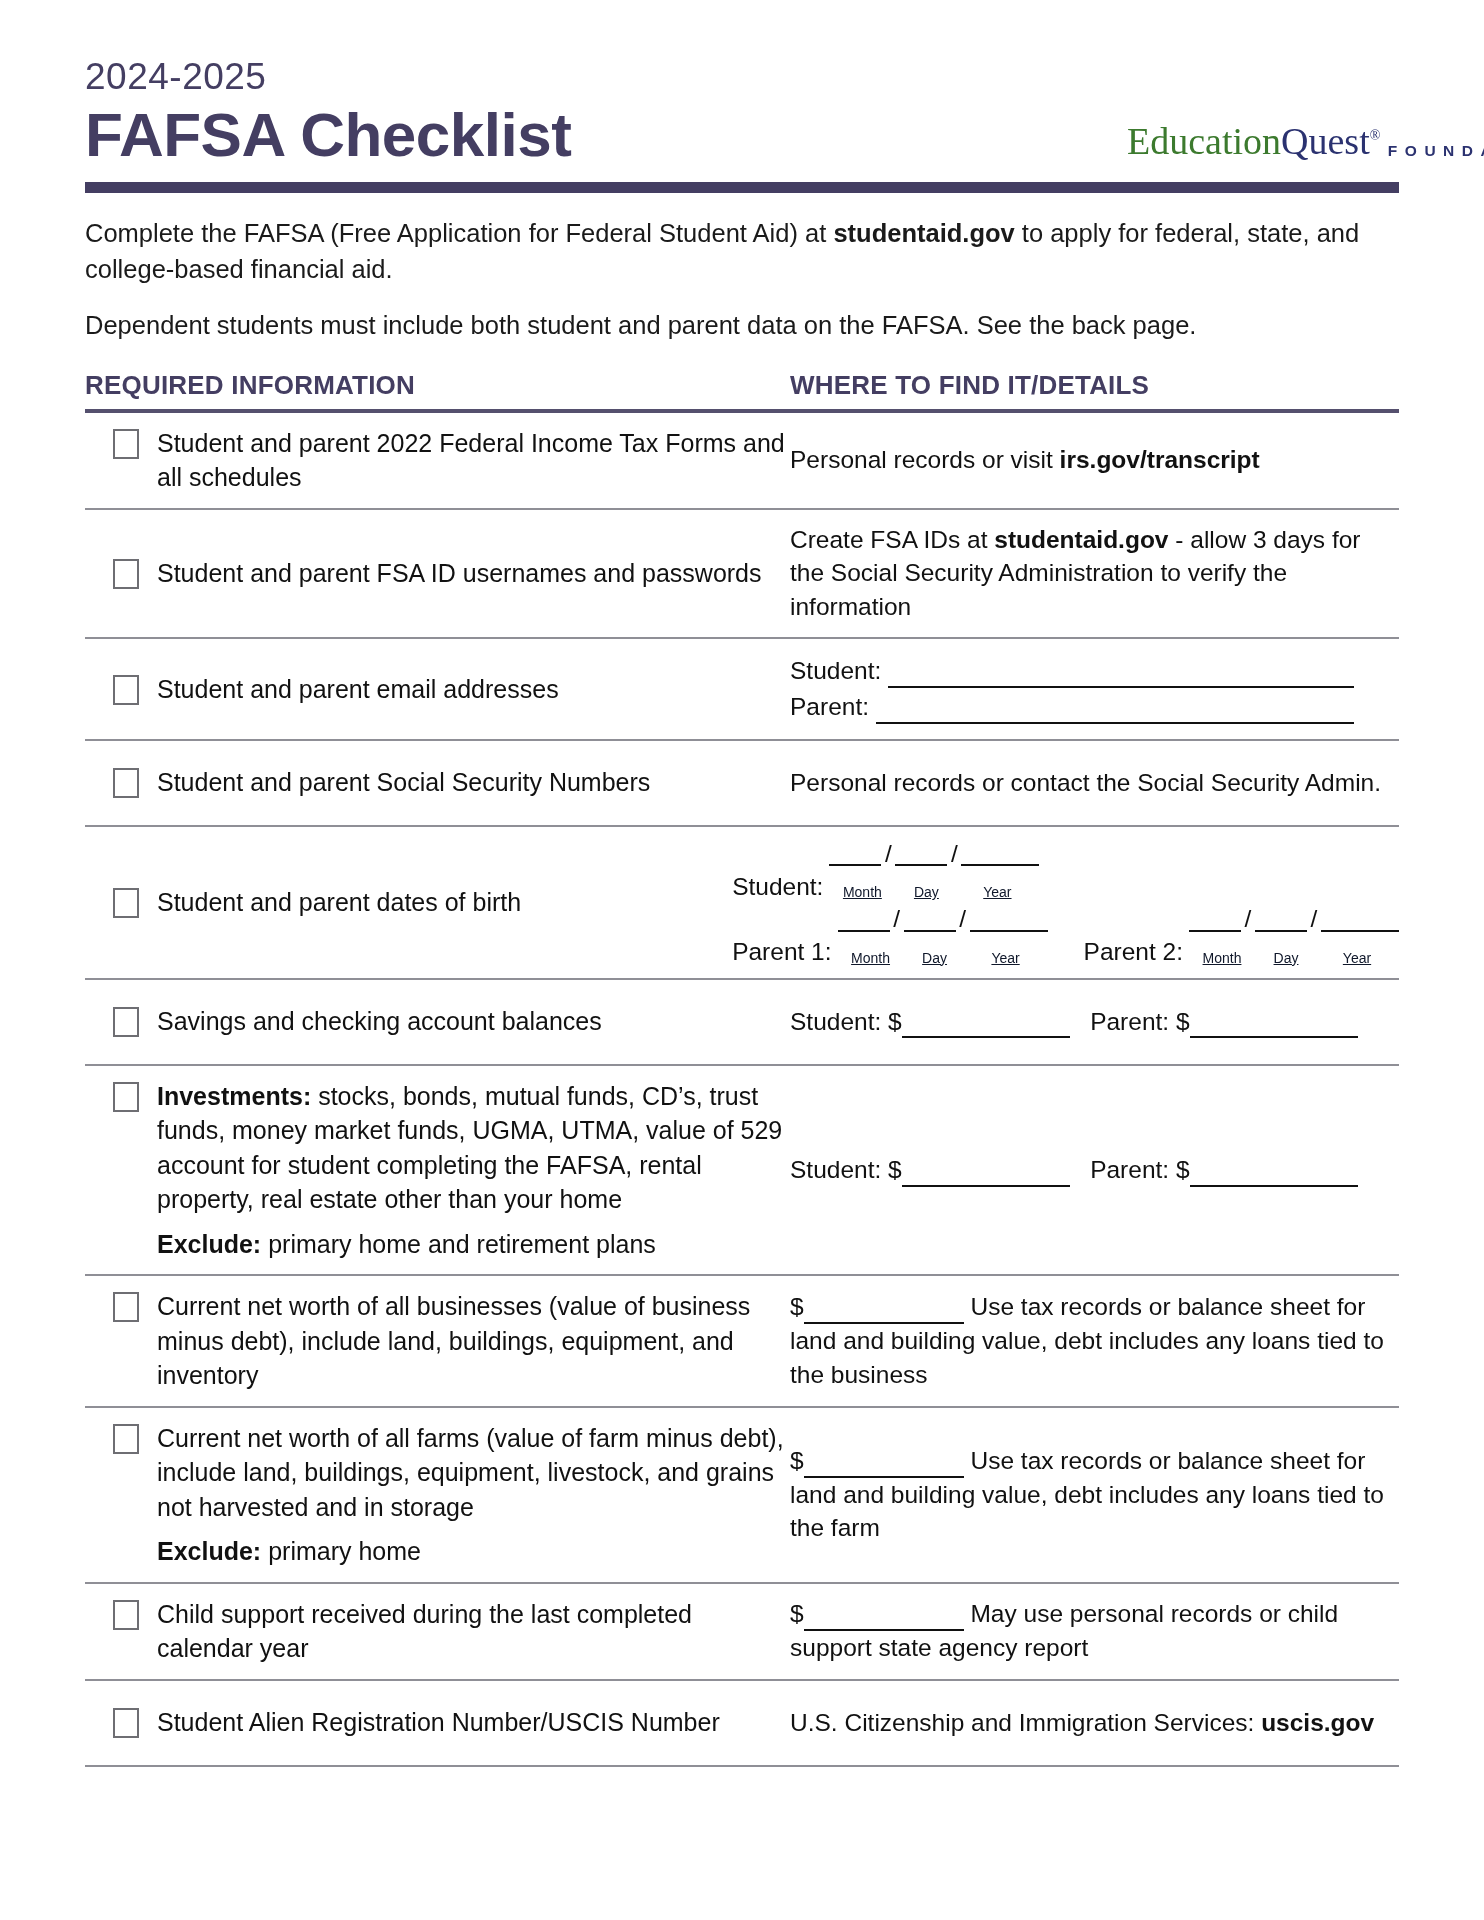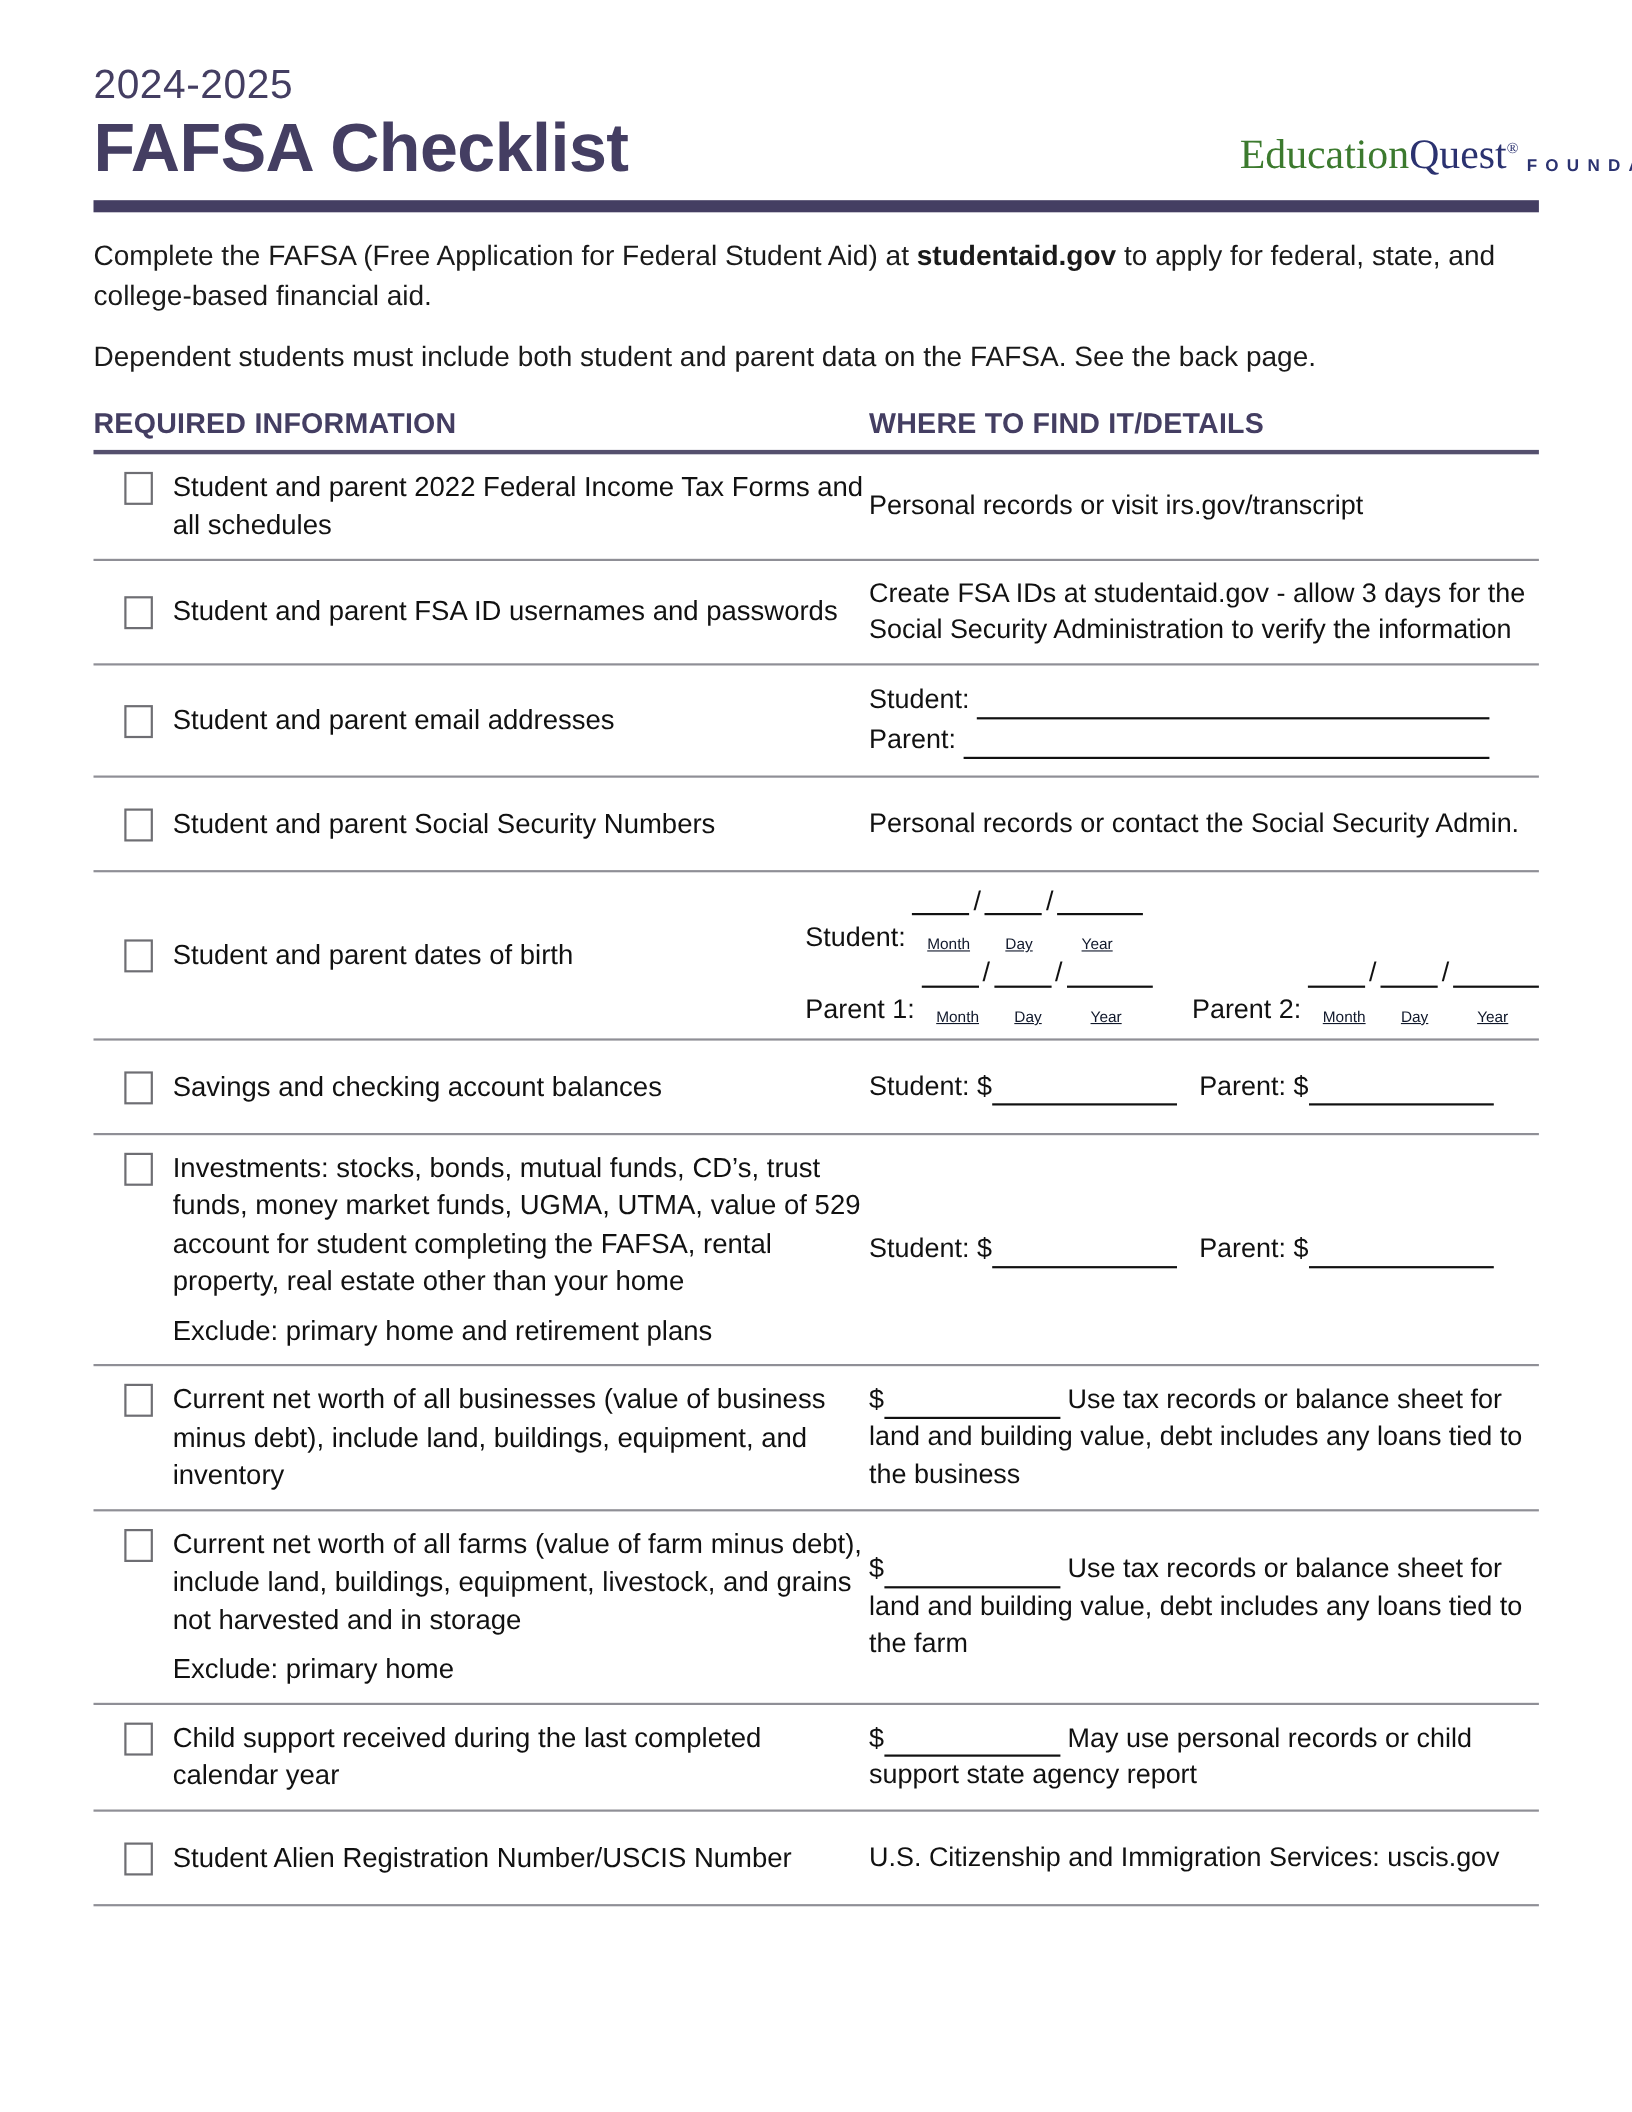--- a/index.html
+++ b/index.html
@@ -148,21 +148,21 @@
     flex: 0 0 auto;
     margin-top: 3px;
     margin-right: 18px;
     box-sizing: border-box;
   }
   .req-text {
     font-size: 25px;
     line-height: 1.38;
     color: #111111;
   }
-  .req-text b, .cell-right b { font-weight: normal; }
+  .req-text b, .cell-right b { font-weight: bold; }
 
   
   .fill {
     display: inline-block;
     border-bottom: 2px solid #111111;
     height: 1.05em;
     vertical-align: bottom;
   }
   .fill-email-student { width: 466px; }
   .fill-email-parent  { width: 478px; }

